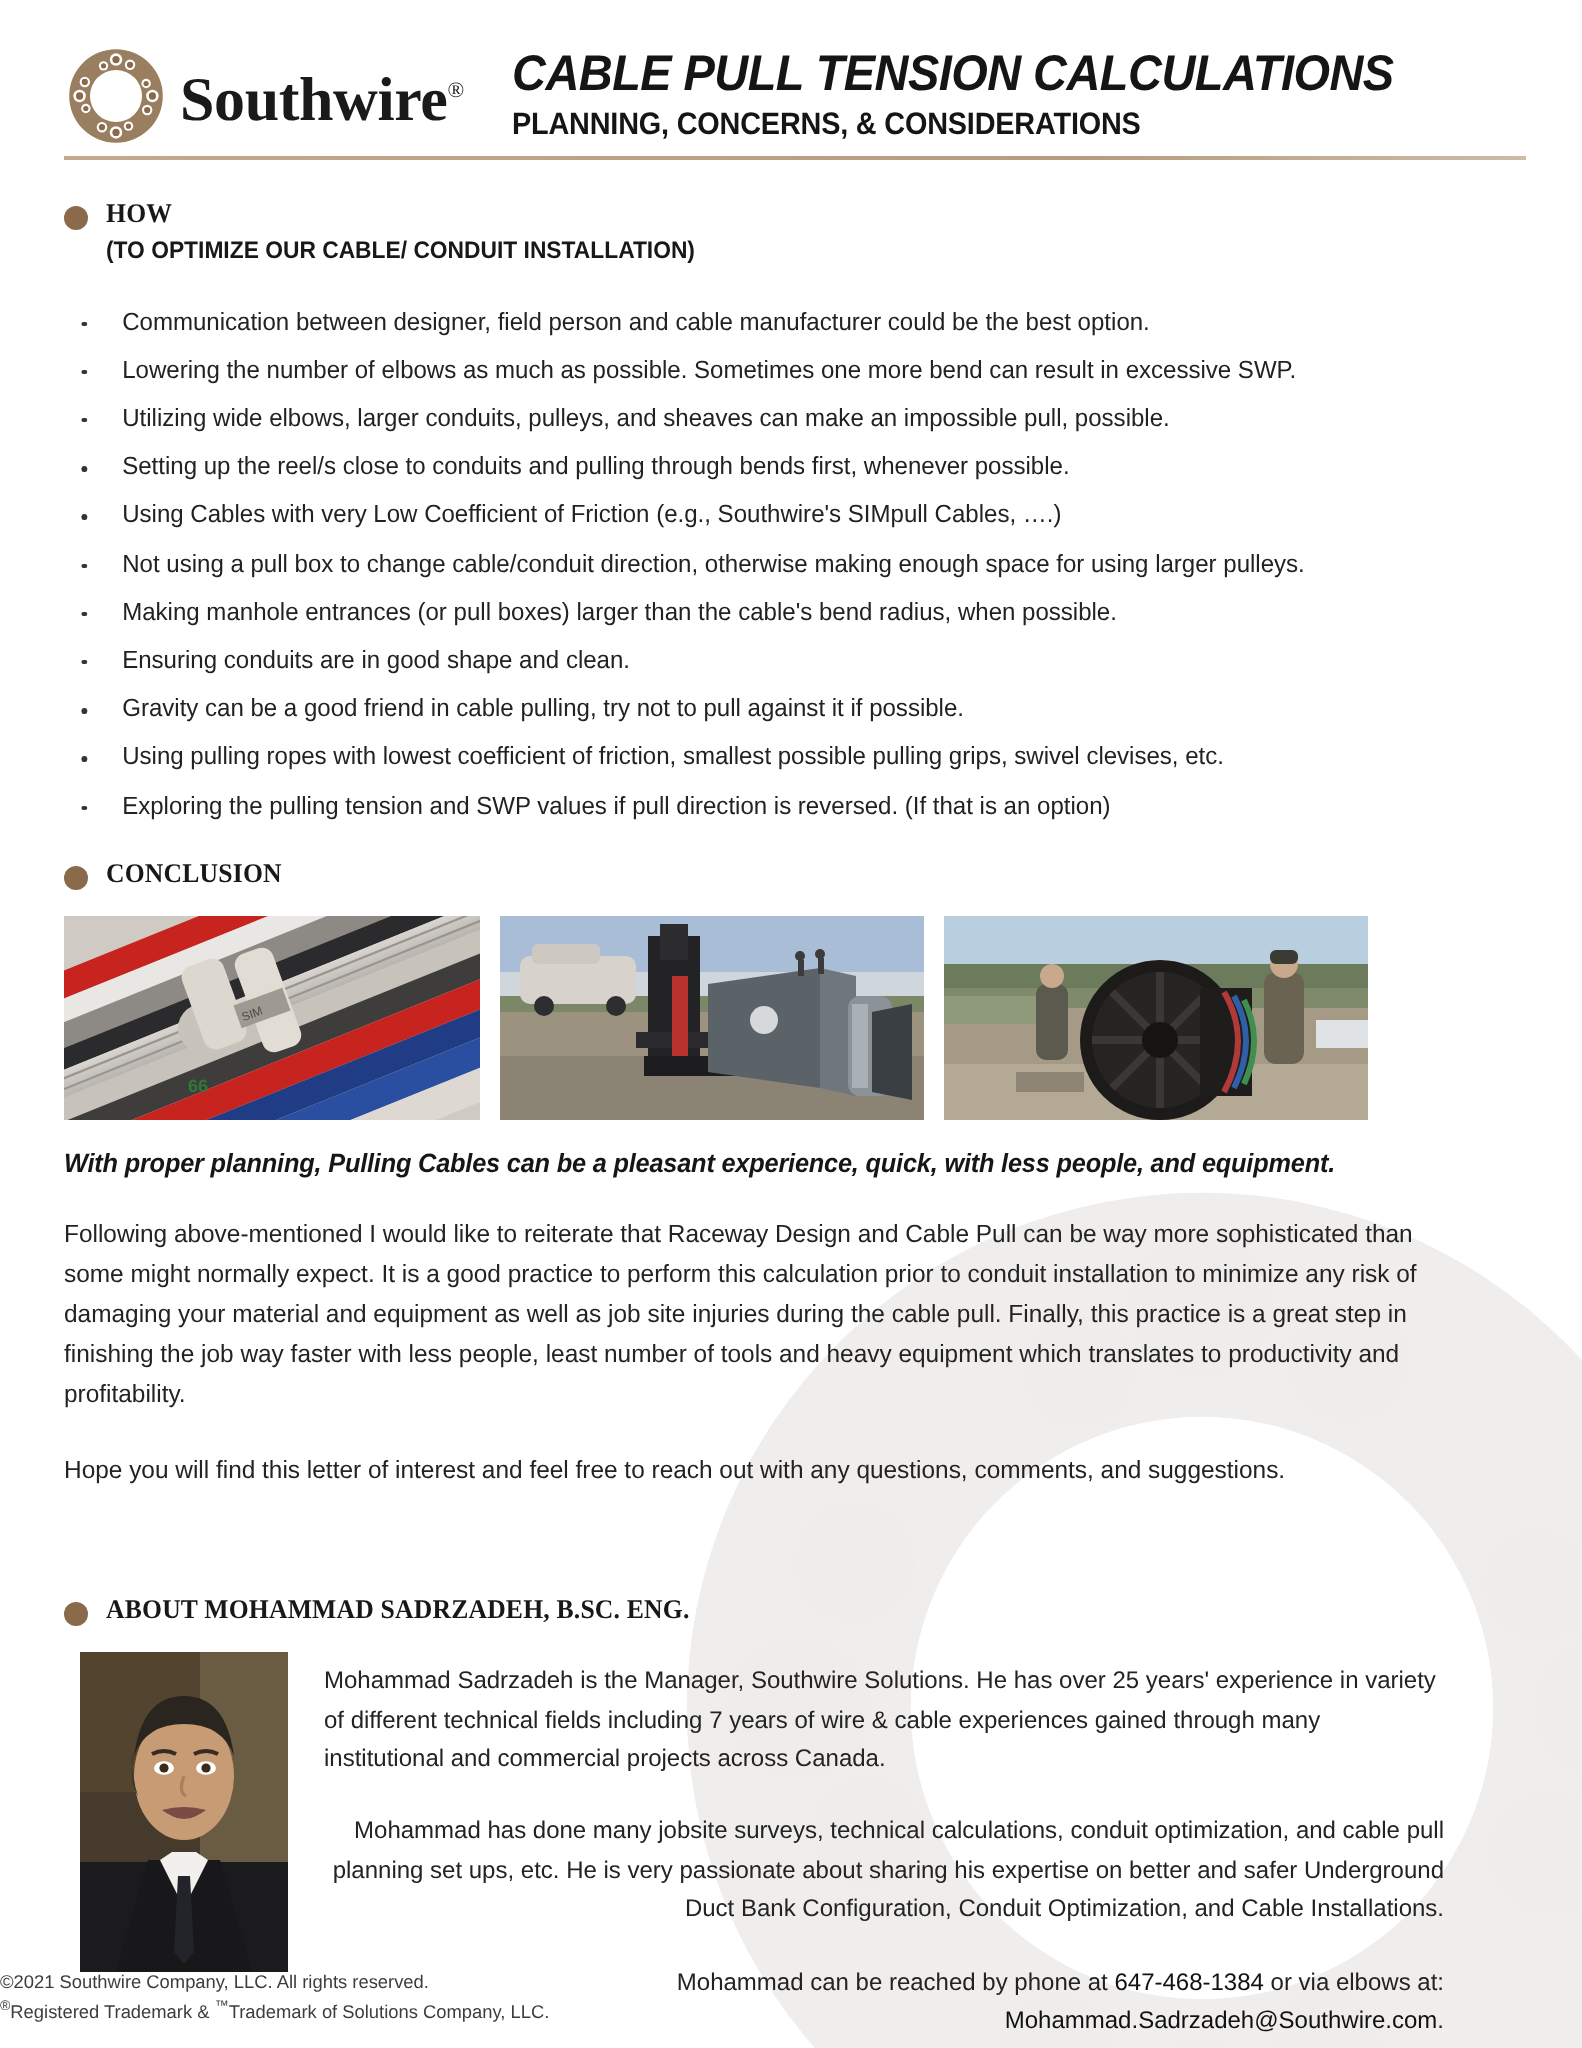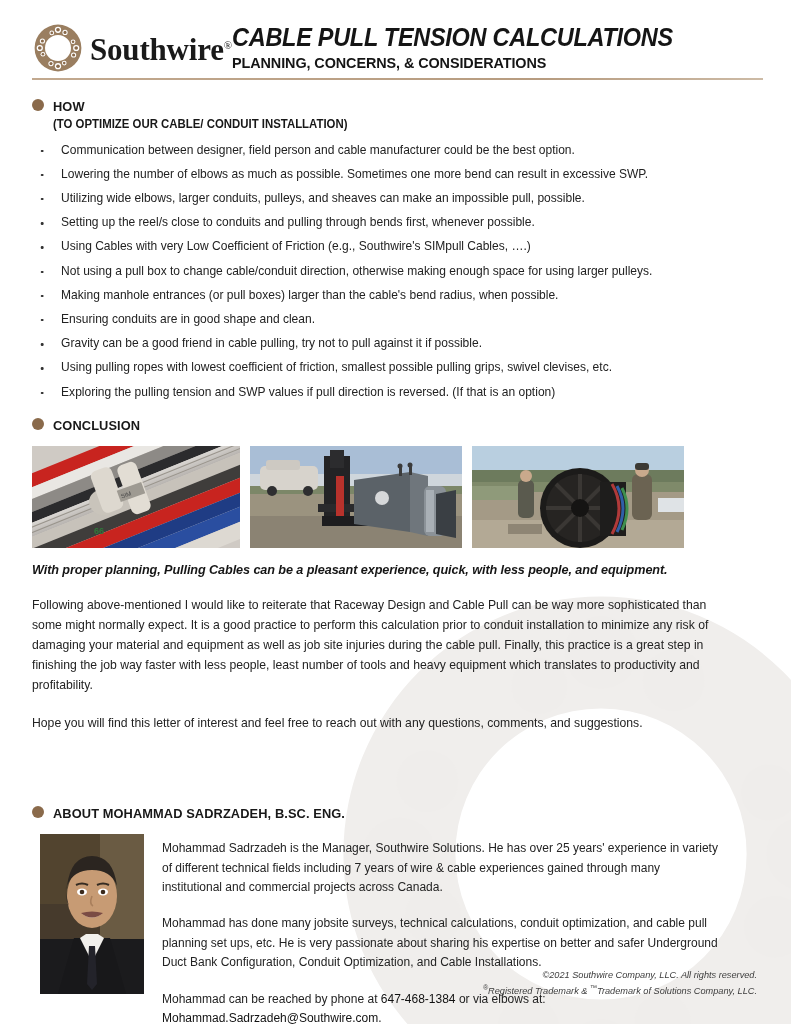--- a/index.html
+++ b/index.html
@@ -45,21 +45,21 @@
     margin-left: 6px;
     position: relative;
     line-height: 1;
     top: 1px;
   }
   .logo-word .reg {
     font-size: 11px;
     vertical-align: super;
     font-weight: normal;
   }
-  .title-block { }
+  .title-block { margin-left: 24px; }
   .doc-title {
     font-size: 25px;
     font-weight: bold;
     font-style: italic;
     color: #151515;
     letter-spacing: -0.3px;
     line-height: 1.05;
     transform: scaleX(0.94);
     transform-origin: left center;
   }
@@ -76,23 +76,24 @@
     position: relative; z-index: 2;
     margin: 8px 28px 0 32px;
     height: 1.5px;
     background: linear-gradient(to right, #c2a98f, #b79c80 70%, #cdbba6);
   }
 
   
   .content { position: relative; z-index: 2; padding: 0 30px 0 32px; }
 
   .section-head {
-    display: flex; align-items: flex-start;
+    display: flex; align-items: flex-end;
     gap: 9px;
     margin-top: 19px;
+    font-family: Liberation Serif, serif;
   }
   .section-dot {
     width: 12px; height: 12px; border-radius: 50%;
     background: #8a6a4b;
     flex: 0 0 12px;
   }
   .section-title {
     font-size: 13.5px;
     font-weight: bold;
     color: #181818;
@@ -102,21 +103,21 @@
   }
   .section-sub {
     font-size: 12px;
     font-weight: bold;
     color: #181818;
     margin: 3px 0 0 21px;
     transform: scaleX(0.95);
     transform-origin: left center;
   }
 
-  ul.bullets { list-style: none; margin: 13px 0 0 0; padding: 0; }
+  ul.bullets { list-style: none; margin: 23px 0 0 0; padding: 0; }
   ul.bullets li {
     position: relative;
     font-size: 12.4px;
     color: #222;
     line-height: 1.05;
     padding: 0 0 0 30px;
     margin-bottom: 11.2px;
     transform: scaleX(0.97);
     transform-origin: left center;
   }
@@ -178,33 +179,31 @@
     background: #3a3026;
   }
   .portrait svg { width: 100%; height: 100%; display: block; }
   .about-text { margin-left: 18px; padding-top: 5px; }
   .about-text p {
     font-size: 12px;
     color: #232323;
     line-height: 1.62;
     max-width: 560px;
   }
-  .about-text p + p { margin-top: 17px; }
+  .about-text p + p { margin-top: 17px; text-align: right; }
   .bold { font-weight: normal; color: #111; }
 
   
   .footer {
     position: absolute;
-    left: 0; right: 34px; bottom: 26px;
+    left: 0; right: 34px; bottom: 11px;
     z-index: 2;
-    text-align: right;
     font-size: 9.2px;
     color: #3d3d3d;
     line-height: 1.45;
-    font-style: italic;
   }
   .footer .sup { font-size: 7px; vertical-align: super; }
 </style>
 </head>
 <body>
 
 <div id="page">
 
   <div class="watermark">
     <svg viewBox="0 0 200 200" aria-hidden="true">
@@ -400,21 +399,21 @@
           <rect x="186" y="52" width="26" height="14" fill="#dfe3e6"></rect>
         </svg>
       </div>
     </div>
 
     <div class="caption-italic">With proper planning, Pulling Cables can be a pleasant experience, quick, with less people, and equipment.</div>
 
     <div class="para">Following above-mentioned I would like to reiterate that Raceway Design and Cable Pull can be way more sophisticated than some might normally expect. It is a good practice to perform this calculation prior to conduit installation to minimize any risk of damaging your material and equipment as well as job site injuries during the cable pull. Finally, this practice is a great step in finishing the job way faster with less people, least number of tools and heavy equipment which translates to productivity and profitability.</div>
     <div class="para tight">Hope you will find this letter of interest and feel free to reach out with any questions, comments, and suggestions.</div>
 
-    <div class="section-head" style="margin-top:73px">
+    <div class="section-head" style="margin-top:52px">
       <span class="section-dot"></span>
       <span class="section-title">ABOUT MOHAMMAD SADRZADEH, B.SC. ENG.</span>
     </div>
 
     <div class="about-wrap">
       <div class="portrait">
         <svg viewBox="0 0 104 160" preserveAspectRatio="none" aria-hidden="true">
           <rect width="104" height="160" fill="#463a2c"></rect>
           <rect x="0" y="0" width="104" height="70" fill="#52442f"></rect>
           <rect x="60" y="0" width="44" height="160" fill="#6a5b43"></rect>

